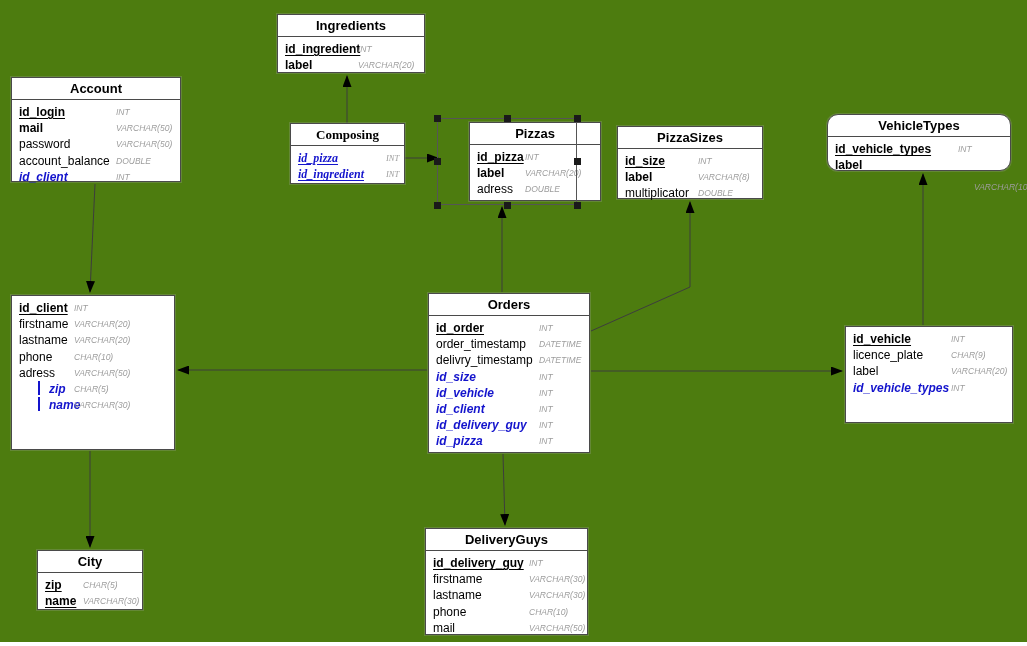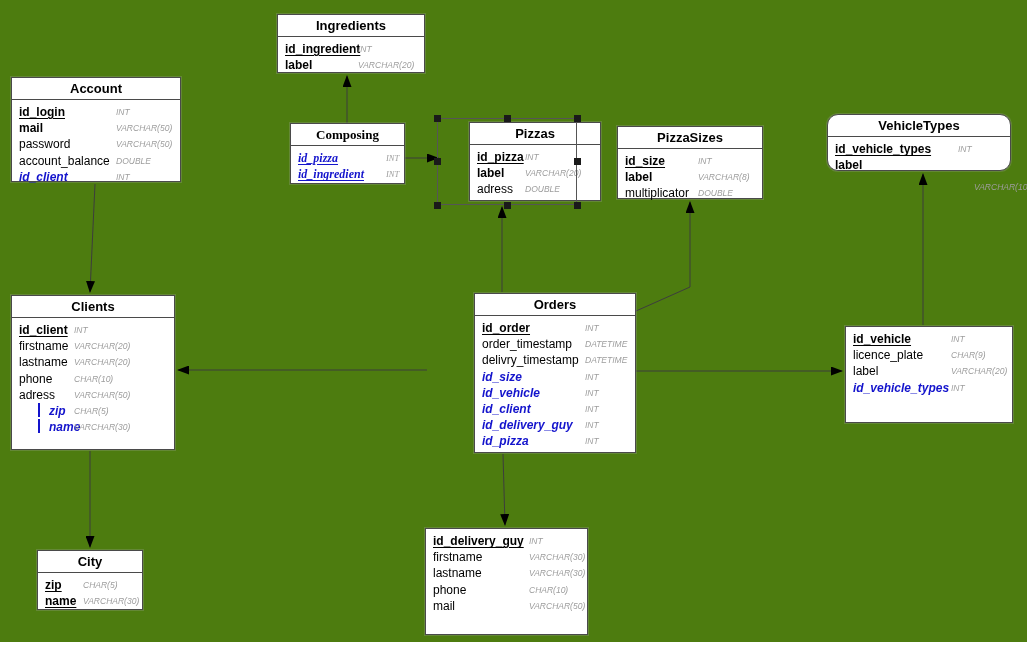--- a/index.html
+++ b/index.html
@@ -111,32 +111,31 @@
       </div>
     </div>
     <div class="table" style="left: 827px; top: 114px; width: 184px; height: 57px; border-radius: 11px;">
       <div class="ttl">VehicleTypes</div>
       <div class="rows">
         <div class="row"><span class="rname pk">id_vehicle_types</span><span class="rtype" style="left: 130px;">INT</span></div>
         <div class="row"><span class="rname bold">label</span><span class="rtype" style="left: 146px; margin-top: 22px;">VARCHAR(10)</span></div>
       </div>
     </div>
     <div class="table" style="left: 11px; top: 295px; width: 164px; height: 155px;">
-      <div class="ttl">Clients</div>
       <div class="rows">
         <div class="row"><span class="rname pk">id_client</span><span class="rtype" style="left: 62px;">INT</span></div>
         <div class="row"><span class="rname plain">firstname</span><span class="rtype" style="left: 62px;">VARCHAR(20)</span></div>
         <div class="row"><span class="rname plain">lastname</span><span class="rtype" style="left: 62px;">VARCHAR(20)</span></div>
         <div class="row"><span class="rname plain">phone</span><span class="rtype" style="left: 62px;">CHAR(10)</span></div>
         <div class="row"><span class="rname plain">adress</span><span class="rtype" style="left: 62px;">VARCHAR(50)</span></div>
         <div class="row grouped"><span class="rname fkgroup">zip</span><span class="rtype" style="left: 62px;">CHAR(5)</span></div>
         <div class="row grouped"><span class="rname fkgroup">name</span><span class="rtype" style="left: 62px;">VARCHAR(30)</span></div>
       </div>
     </div>
-    <div class="table" style="left: 428px; top: 293px; width: 162px; height: 160px; margin-left: 46px;">
+    <div class="table" style="left: 428px; top: 293px; width: 162px; height: 160px;">
       <div class="ttl">Orders</div>
       <div class="rows">
         <div class="row"><span class="rname pk">id_order</span><span class="rtype" style="left: 110px;">INT</span></div>
         <div class="row"><span class="rname plain">order_timestamp</span><span class="rtype" style="left: 110px;">DATETIME</span></div>
         <div class="row"><span class="rname plain">delivry_timestamp</span><span class="rtype" style="left: 110px;">DATETIME</span></div>
         <div class="row"><span class="rname fk">id_size</span><span class="rtype" style="left: 110px;">INT</span></div>
         <div class="row"><span class="rname fk">id_vehicle</span><span class="rtype" style="left: 110px;">INT</span></div>
         <div class="row"><span class="rname fk">id_client</span><span class="rtype" style="left: 110px;">INT</span></div>
         <div class="row"><span class="rname fk">id_delivery_guy</span><span class="rtype" style="left: 110px;">INT</span></div>
         <div class="row"><span class="rname fk">id_pizza</span><span class="rtype" style="left: 110px;">INT</span></div>
@@ -151,20 +150,21 @@
       </div>
     </div>
     <div class="table" style="left: 37px; top: 550px; width: 106px; height: 60px;">
       <div class="ttl">City</div>
       <div class="rows">
         <div class="row"><span class="rname pk">zip</span><span class="rtype" style="left: 45px;">CHAR(5)</span></div>
         <div class="row"><span class="rname pk">name</span><span class="rtype" style="left: 45px;">VARCHAR(30)</span></div>
       </div>
     </div>
     <div class="table" style="left: 425px; top: 528px; width: 163px; height: 107px;">
+      <div class="ttl">DeliveryGuys</div>
       <div class="rows">
         <div class="row"><span class="rname pk">id_delivery_guy</span><span class="rtype" style="left: 103px;">INT</span></div>
         <div class="row"><span class="rname plain">firstname</span><span class="rtype" style="left: 103px;">VARCHAR(30)</span></div>
         <div class="row"><span class="rname plain">lastname</span><span class="rtype" style="left: 103px;">VARCHAR(30)</span></div>
         <div class="row"><span class="rname plain">phone</span><span class="rtype" style="left: 103px;">CHAR(10)</span></div>
         <div class="row"><span class="rname plain">mail</span><span class="rtype" style="left: 103px;">VARCHAR(50)</span></div>
       </div>
     </div>
   </div>
 

